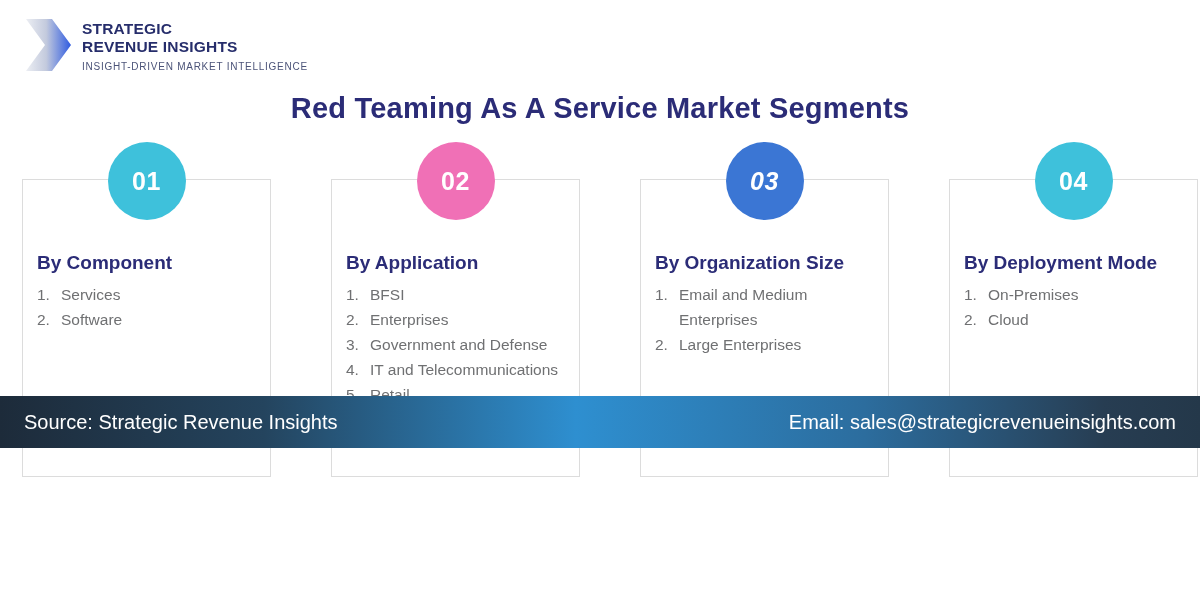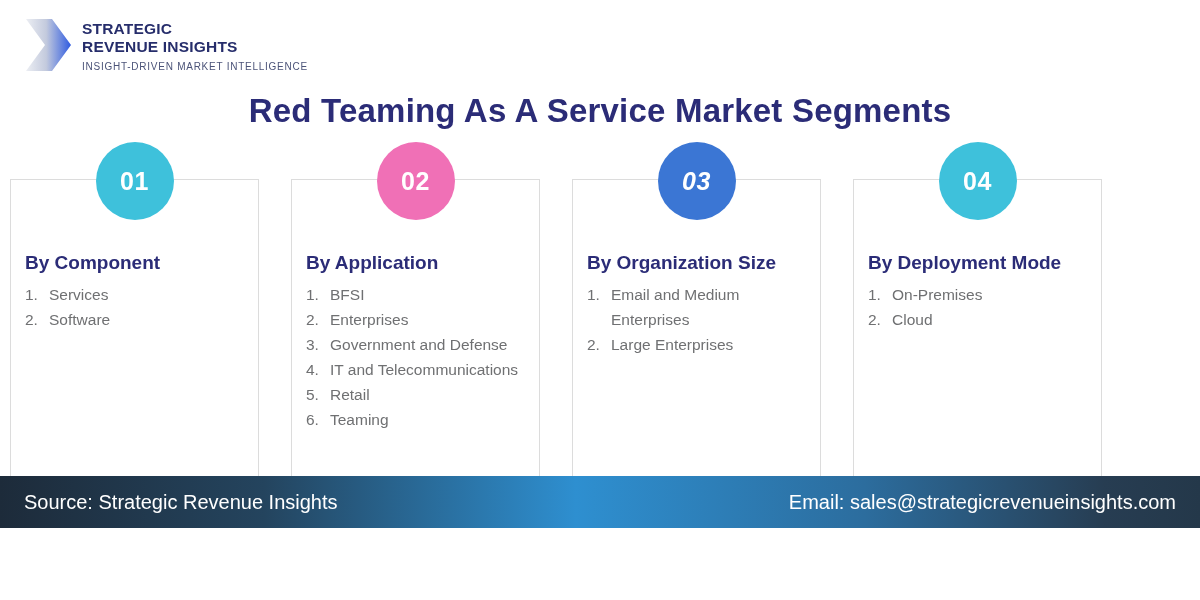--- a/index.html
+++ b/index.html
@@ -8,21 +8,21 @@
     width: 1200px;
     height: 600px;
     background: #ffffff;
     font-family: "Liberation Sans", sans-serif;
     overflow: hidden;
   }
 
   #infographic {
     position: relative;
     width: 1200px;
-    height: 528px;
+    height: 448px;
     background: #ffffff;
   }
 
   
   .logo-block {
     position: absolute;
     left: 22px;
     top: 16px;
     display: flex;
     align-items: center;
@@ -50,34 +50,34 @@
     white-space: nowrap;
   }
 
   
   .main-title {
     position: absolute;
     left: 0;
     top: 92px;
     width: 1200px;
     text-align: center;
-    font-size: 33px;
+    font-size: 29px;
     font-weight: bold;
     color: #2B2C77;
     letter-spacing: 0.2px;
   }
 
   
   .cards {
     position: absolute;
-    left: 10px;
+    left: 22px;
     top: 179px;
     width: 1178px;
     display: flex;
-    gap: 32px;
+    gap: 60px;
   }
   .card {
     position: relative;
     width: 249px;
     min-height: 298px;
     border: 1px solid #dcdcdc;
     background: #ffffff;
     padding: 72px 14px 16px 14px;
   }
   .badge {

